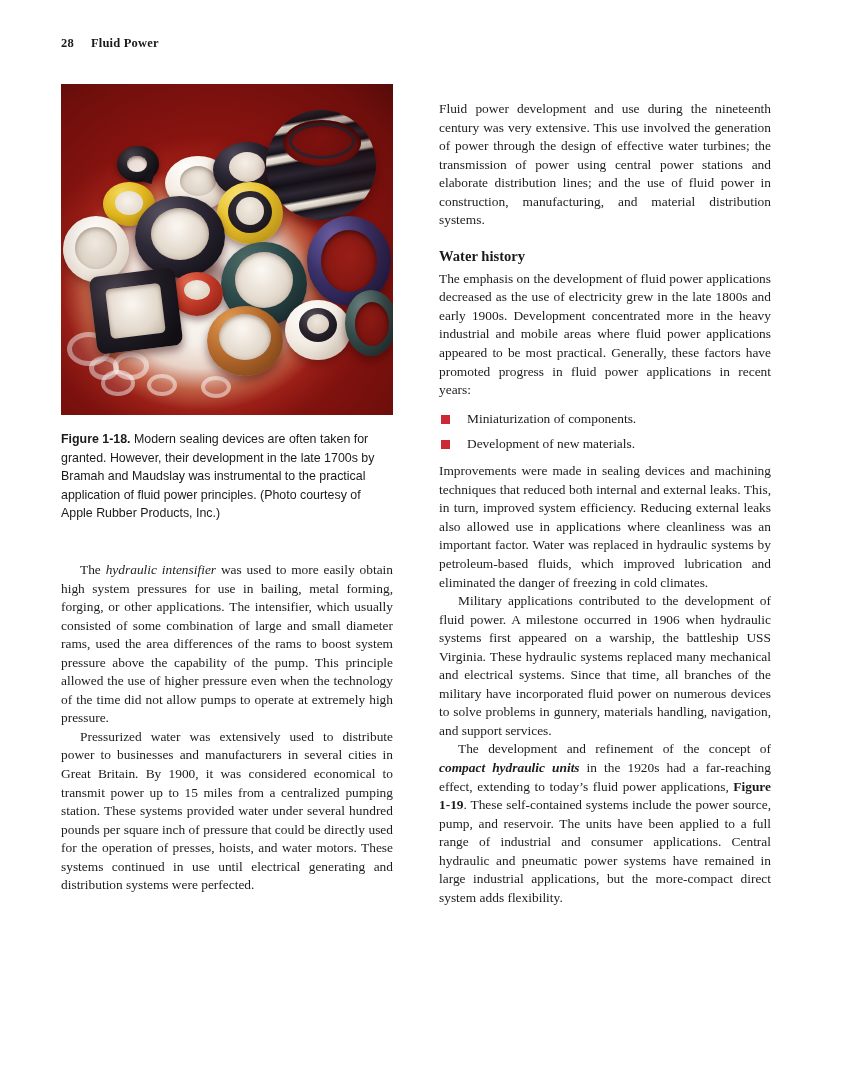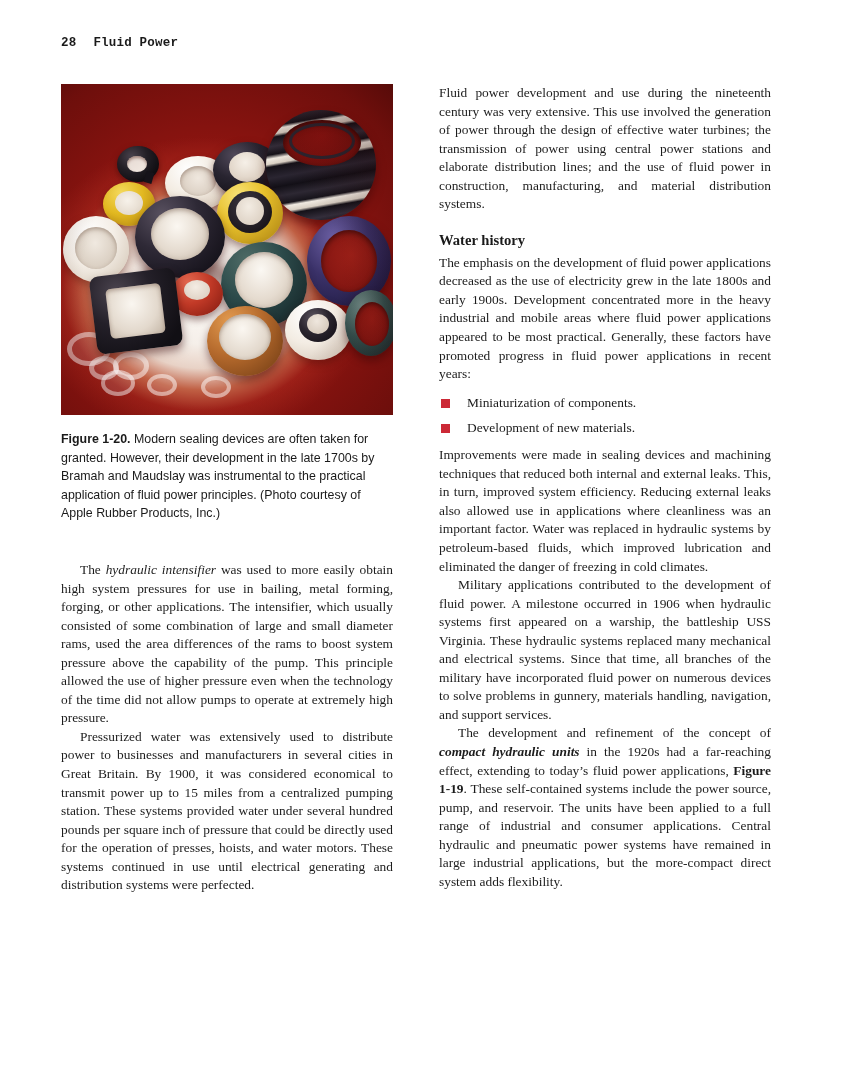--- a/index.html
+++ b/index.html
@@ -16,38 +16,37 @@
 
   
   .running-head {
     position: absolute;
     left: 61px;
     top: 36px;
     font-size: 12.5px;
     font-weight: bold;
     letter-spacing: .2px;
     white-space: nowrap;
-    font-family: Liberation Mono, monospace;
   }
   .running-head .folio { margin-right: 17px; }
 
   
   .page {
     position: absolute;
     left: 0; top: 0;
     width: 849px; height: 1087px;
   }
   .col-left {
     position: absolute;
     left: 61px; top: 84px;
     width: 332px;
   }
   .col-right {
     position: absolute;
-    left: 439px; top: 84px;
+    left: 439px; top: 100px;
     width: 332px;
   }
 
   
   .figure { width: 332px; }
   .photo {
     position: relative;
     width: 332px;
     height: 331px;
     overflow: hidden;
@@ -287,21 +286,21 @@
                     background: radial-gradient(ellipse at 32% 24%, #6f8a86 0%, #34514f 45%, #1b2f30 88%);
                     box-shadow: 0 5px 9px rgba(55,6,6,.48);"></div>
         <div class="ring" style="left:294px; top:218px; width:34px; height:44px;
                     background: radial-gradient(ellipse at 50% 38%, #9a1d16 0%, #7a120f 100%);
                     box-shadow: inset 0 2px 5px rgba(0,0,0,.5);"></div>
 
         <div class="vign"></div>
       </div>
 
       <div class="caption">
-        <b>Figure 1-20.</b><span> Modern sealing devices are often taken for granted. However, their development in the late 1700s by Bramah and Maudslay was instrumental to the practical application of fluid power principles. (Photo courtesy of Apple Rubber Products, Inc.)</span>
+        <b>Figure 1-18.</b><span> Modern sealing devices are often taken for granted. However, their development in the late 1700s by Bramah and Maudslay was instrumental to the practical application of fluid power principles. (Photo courtesy of Apple Rubber Products, Inc.)</span>
       </div>
     </div>
   </div>
 
   <div class="lower-left body-text">
     <p><span>The </span><i>hydraulic intensifier</i><span> was used to more easily obtain high system pressures for use in bailing, metal forming, forging, or other applications. The intensifier, which usually consisted of some combination of large and small diameter rams, used the area differences of the rams to boost system pressure above the capability of the pump. This principle allowed the use of higher pressure even when the technology of the time did not allow pumps to operate at extremely high pressure.</span></p>
     <p>Pressurized water was extensively used to distribute power to businesses and manufacturers in several cities in Great Britain. By 1900, it was considered economical to transmit power up to 15 miles from a centralized pumping station. These systems provided water under several hundred pounds per square inch of pressure that could be directly used for the operation of presses, hoists, and water motors. These systems continued in use until electrical generating and distribution systems were perfected.</p>
   </div>
 
   <div class="col-right">

